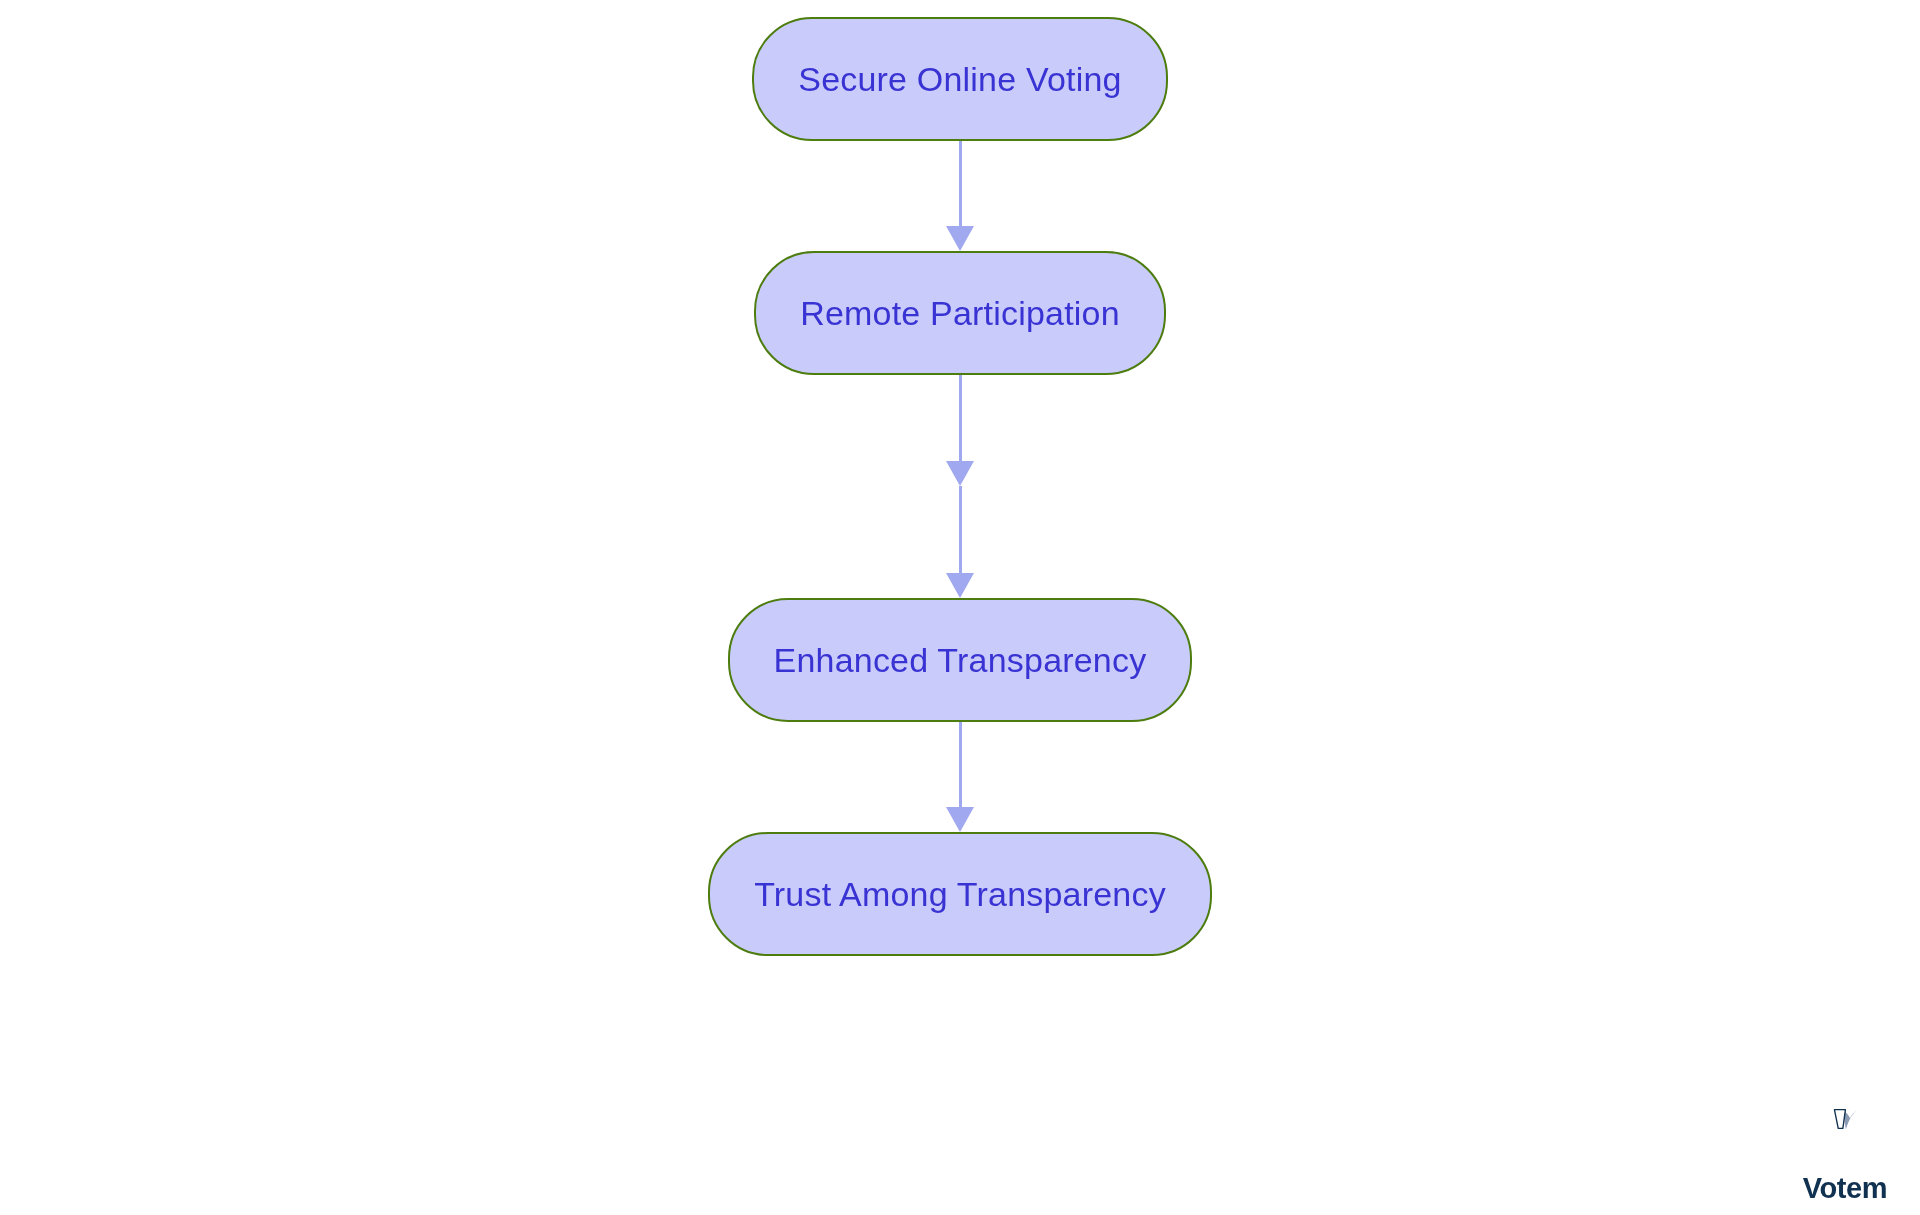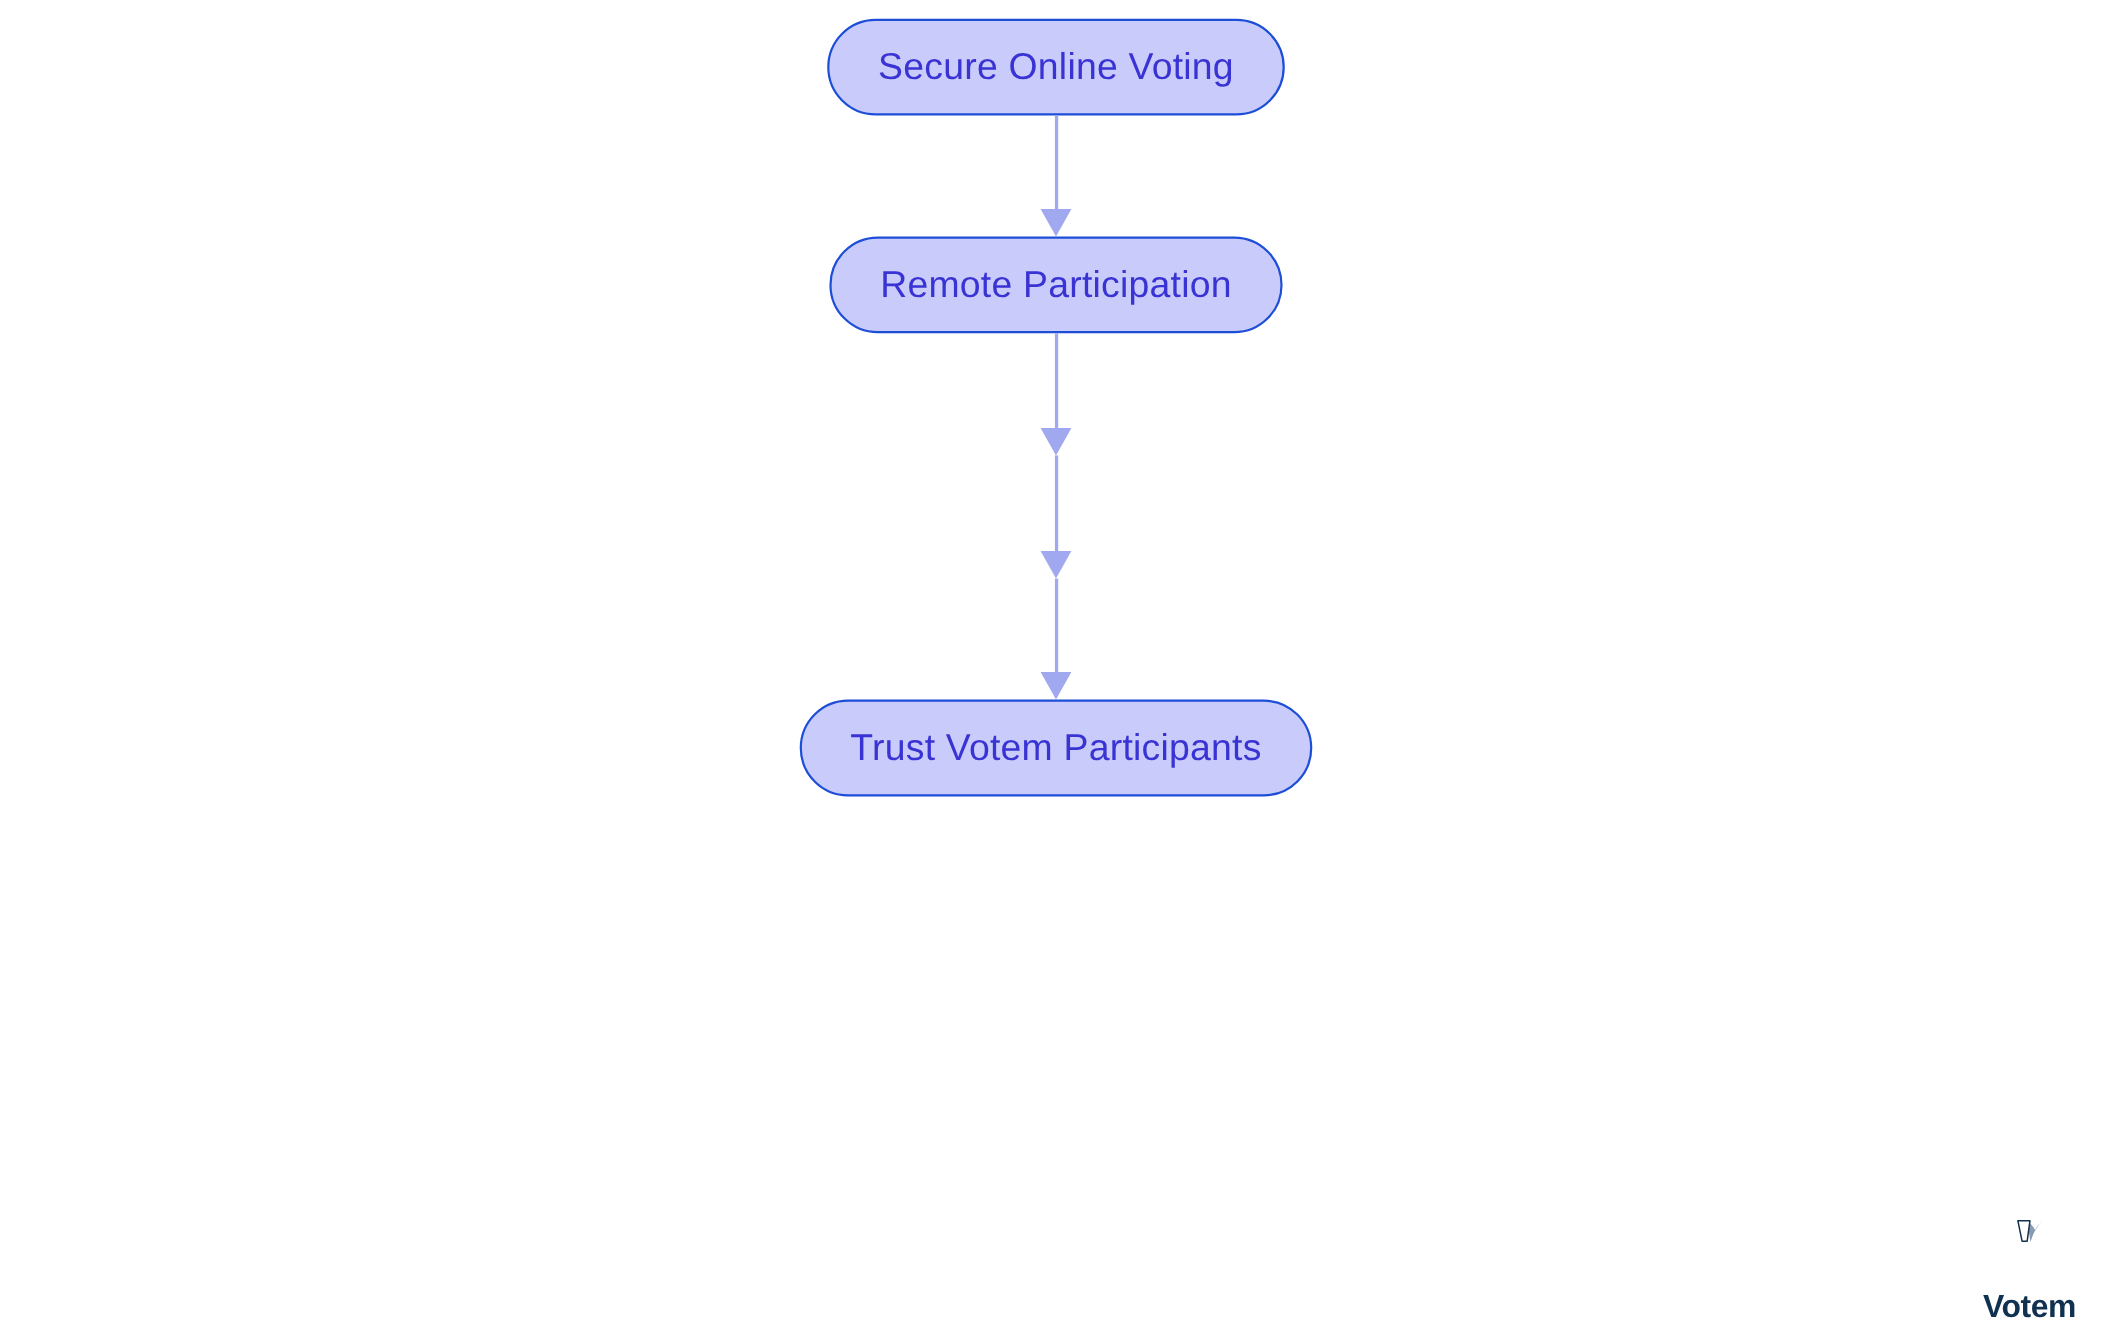--- a/index.html
+++ b/index.html
@@ -30,26 +30,26 @@
     width: 1920px;
     height: 1100px;
     display: flex;
     flex-direction: column;
     align-items: center;
   }
 
   
   .node {
     box-sizing: border-box;
-    height: 88px;
+    height: 124px;
     display: flex;
     align-items: center;
     justify-content: center;
     background: #c9ccfa;
-    border: 2px solid #1d4ed8;
+    border: 2px solid #4d7c0f;
     border-radius: 60px;
     padding: 0 44px;
     flex: 0 0 auto;
   }
   .node-label {
     color: #3a33d4;
     font-size: 34px;
     font-weight: 400;
     line-height: 1;
     letter-spacing: 0.2px;
@@ -135,28 +135,31 @@
       <div class="line"></div>
       <div class="head"></div>
     </div>
 
 
     <div class="connector c2">
       <div class="line"></div>
       <div class="head"></div>
     </div>
 
+    <div class="node n3">
+      <span class="node-label">Enhanced Transparency</span>
+    </div>
 
     <div class="connector c3">
       <div class="line"></div>
       <div class="head"></div>
     </div>
 
     <div class="node n4">
-      <span class="node-label">Trust Votem Participants</span>
+      <span class="node-label">Trust Among Transparency</span>
     </div>
 
   </div>
 
   <div class="logo">
     <svg class="logo-mark" viewBox="0 0 62 52">
       <path d="M26 4 C36 12 40 18 43 24 C47 16 53 9 60 4 C50 12 43 24 38 36 L33 50 Z" fill="#8b9bb4"></path>
       <path d="M6 4 L32 4 L26 48 L15 48 Z" fill="#ffffff" stroke="#10314f" stroke-width="3.2" stroke-linejoin="round"></path>
     </svg>
     <div class="logo-word">Votem</div>

